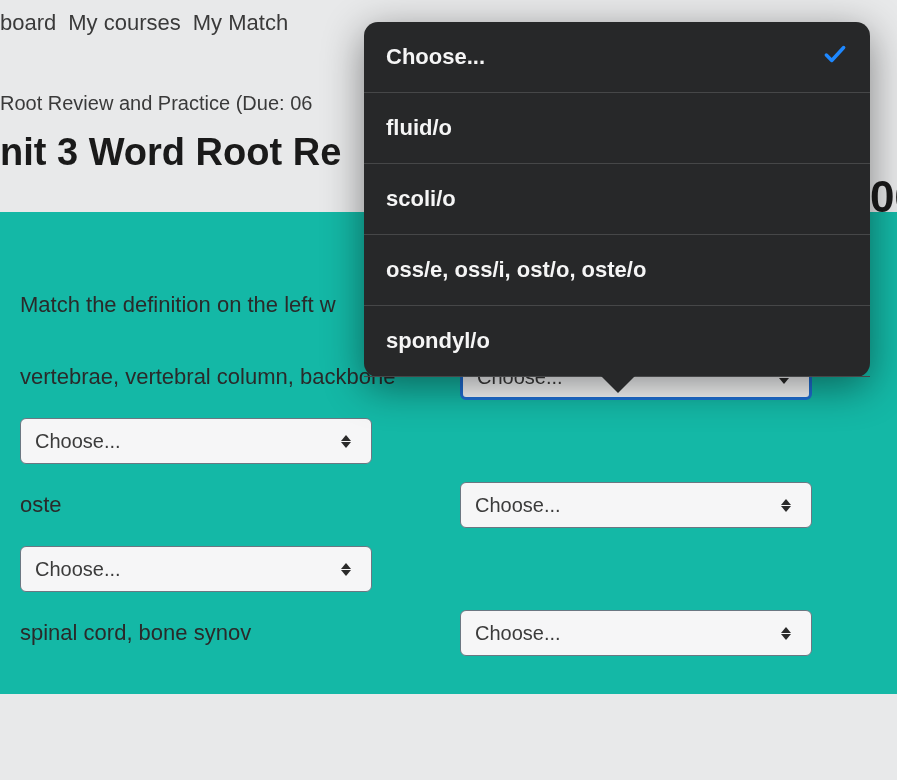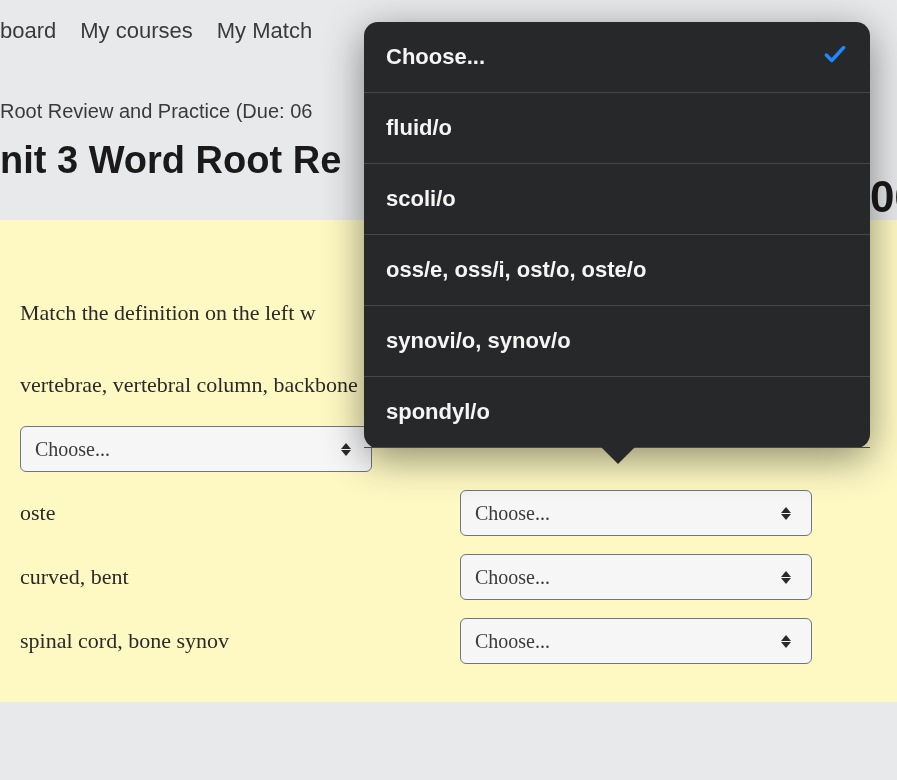--- a/index.html
+++ b/index.html
@@ -11,22 +11,22 @@
       width: 897px;
       height: 780px;
       font-family: -apple-system, BlinkMacSystemFont, "Segoe UI", Helvetica, Arial, sans-serif;
       background: #e8e9ea;
       color: #2a2a2a;
       overflow: hidden;
       position: relative;
     }
     .nav-bar {
       display: flex;
-      gap: 24px;
-      padding: 18px 0 10px 0;
+      gap: 12px;
+      padding: 10px 0 10px 0;
       font-size: 22px;
       color: #3a3a3a;
       font-weight: 400;
     }
     .nav-item {
       cursor: pointer;
     }
     .breadcrumb {
       font-size: 20px;
       color: #3a3a3a;
@@ -42,23 +42,22 @@
     .right-edge-text {
       position: absolute;
       right: -22px;
       top: 172px;
       font-size: 44px;
       font-weight: 700;
       color: #1a1a1a;
     }
     .content-area {
       padding: 80px 20px 20px 20px;
-      background: #fef9c3;
+      background: #14b8a6;
       margin-top: 30px;
-      font-family: Liberation Serif, serif;
     }
     .instructions {
       font-size: 22px;
       color: #2a2a2a;
       margin-bottom: 36px;
     }
     .match-row {
       display: flex;
       align-items: center;
       margin-bottom: 18px;
@@ -192,23 +191,20 @@
   <div class="dropdown-option">
     <span>fluid/o</span>
   </div>
   <div class="dropdown-option">
     <span>scoli/o</span>
   </div>
   <div class="dropdown-option">
     <span>oss/e, oss/i, ost/o, oste/o</span>
   </div>
   <div class="dropdown-option">
-    <span>synovi/o, synov/o</span>
-  </div>
-  <div class="dropdown-option">
     <span>spondyl/o</span>
   </div>
   <div class="dropdown-tail"></div>
 </div>
 
 <div class="content-area">
   <div class="instructions">Match the definition on the left w</div>
 
   <div class="match-row">
     <div class="definition-cell">vertebrae, vertebral column, backbone</div>
@@ -236,21 +232,20 @@
     <div class="select-box">
       <span>Choose...</span>
       <span class="select-caret">
         <span class="caret-up"></span>
         <span class="caret-down"></span>
       </span>
     </div>
   </div>
 
   <div class="match-row">
-    <div class="definition-cell">curved, bent</div>
     <div class="select-box">
       <span>Choose...</span>
       <span class="select-caret">
         <span class="caret-up"></span>
         <span class="caret-down"></span>
       </span>
     </div>
   </div>
 
   <div class="match-row">

